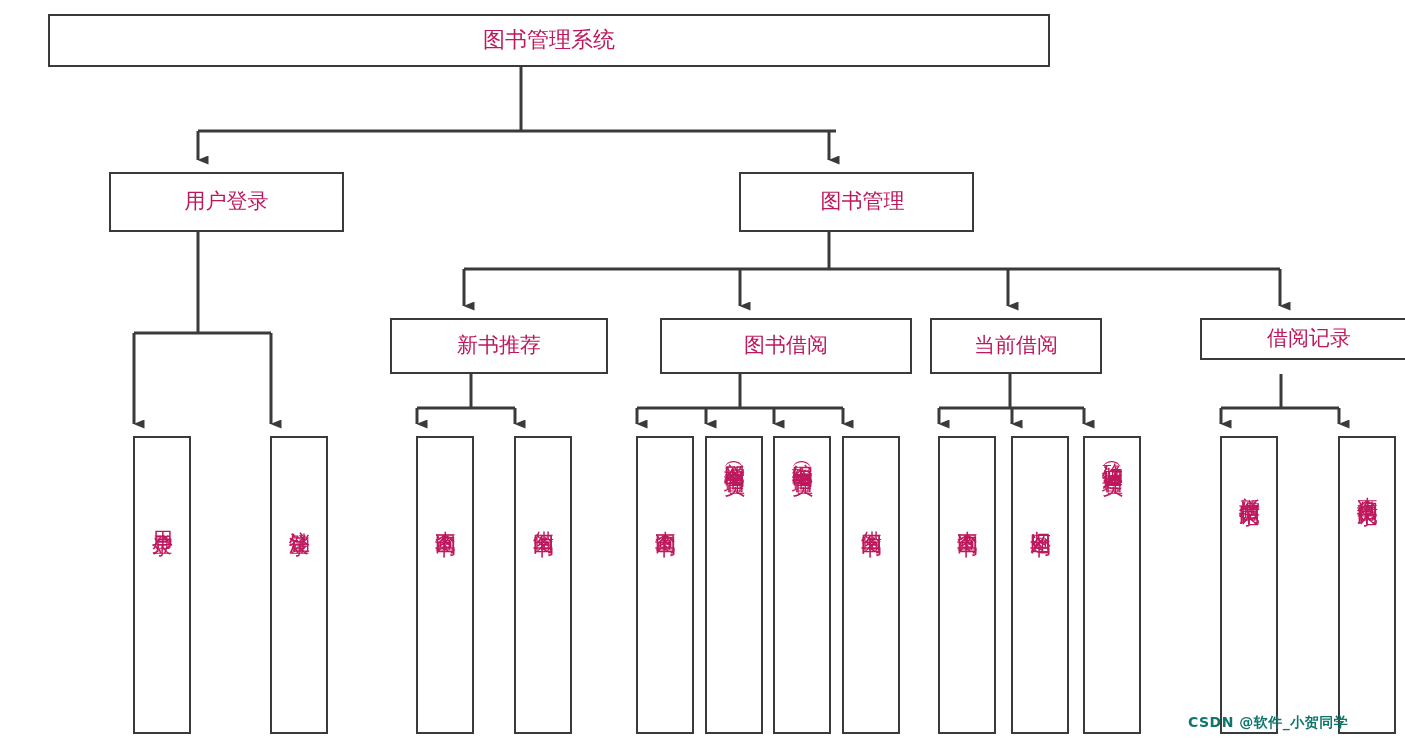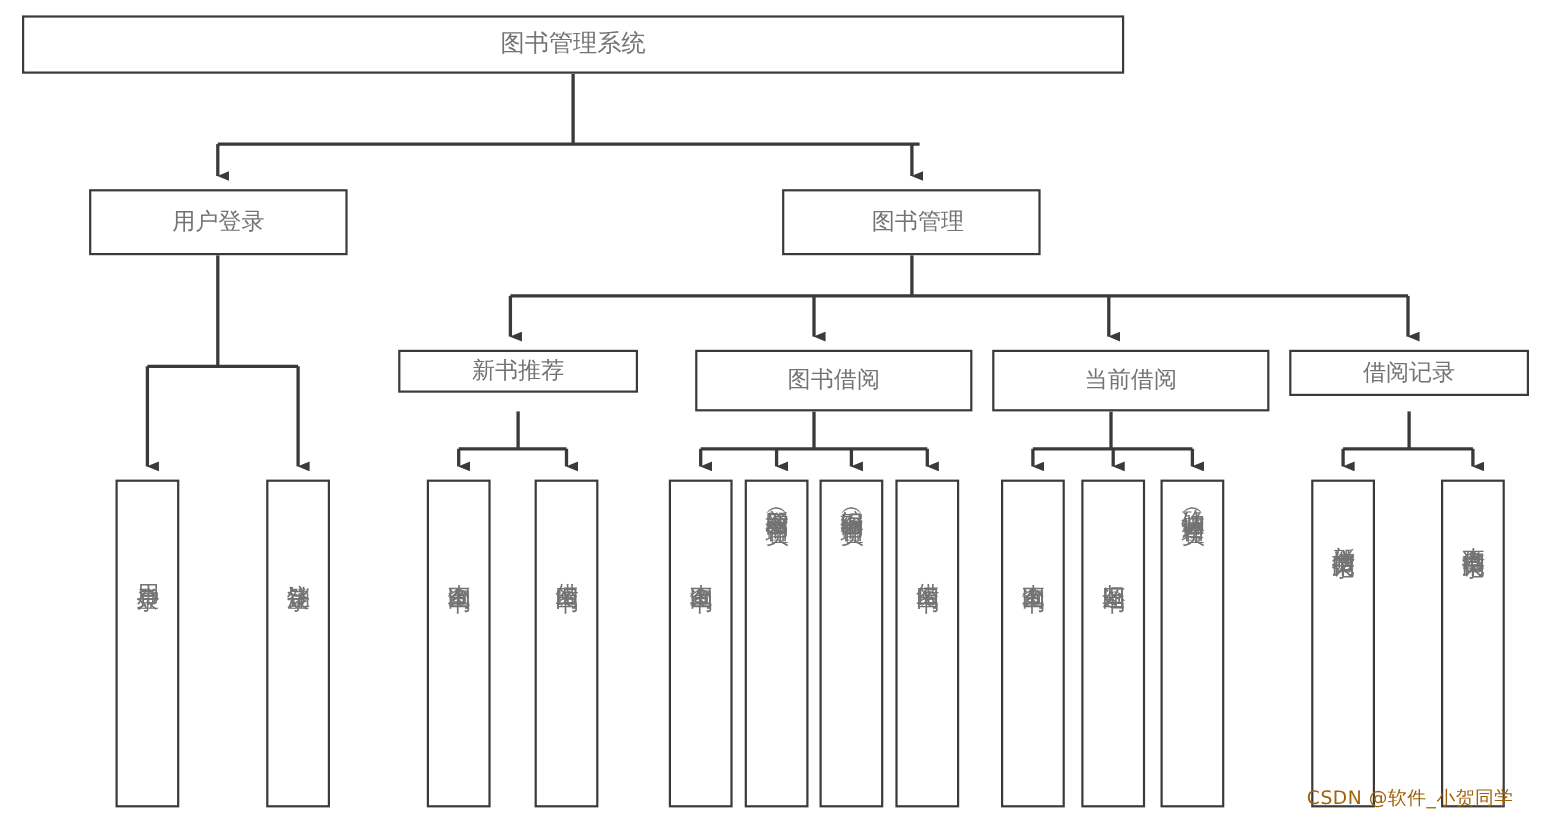--- a/index.html
+++ b/index.html
@@ -27,21 +27,22 @@
     pointer-events: none;
   }
   .node {
     position: absolute;
     box-sizing: border-box;
     background: #ffffff;
     border: 2px solid #3a3a3a;
     display: flex;
     align-items: center;
     justify-content: center;
-    color: #737373;
+    color: #be185d;
+    margin-left: 28px;
   }
   .node .lbl {
     display: block;
     text-align: center;
     line-height: 1.22;
     white-space: nowrap;
   }
   .node.horiz .lbl {
     font-size: 21px;
   }
@@ -56,24 +57,25 @@
   .node.vert .lbl {
     writing-mode: vertical-rl;
     text-orientation: upright;
     font-size: 21px;
     letter-spacing: 2px;
     line-height: 1;
     margin: 0 auto;
   }
   .watermark {
     position: absolute;
-    font-size: 17px;
-    color: #a16207;
+    font-size: 14px;
+    color: #0f766e;
     white-space: nowrap;
     letter-spacing: 0.5px;
+    font-weight: bold;
   }
 </style>
 </head>
 <body>
 
 <div id="canvas">
 
   <svg class="edges" viewBox="0 0 1405 747">
     <defs>
       <marker id="arrow" markerWidth="9" markerHeight="11" refX="4.5" refY="10.5" orient="auto" markerUnits="userSpaceOnUse">
@@ -128,27 +130,27 @@
     <span class="lbl">图书管理系统</span>
   </div>
 
   <div class="node horiz" style="left:81px;top:172px;width:235px;height:60px;">
     <span class="lbl">用户登录</span>
   </div>
   <div class="node horiz" style="left:711px;top:172px;width:235px;height:60px;padding-left:12px;">
     <span class="lbl">图书管理</span>
   </div>
 
-  <div class="node horiz" style="left:362px;top:318px;width:218px;height:39px;">
+  <div class="node horiz" style="left:362px;top:318px;width:218px;height:56px;">
     <span class="lbl">新书推荐</span>
   </div>
   <div class="node horiz" style="left:632px;top:318px;width:252px;height:56px;">
     <span class="lbl">图书借阅</span>
   </div>
-  <div class="node horiz" style="left:902px;top:318px;width:252px;height:56px;">
+  <div class="node horiz" style="left:902px;top:318px;width:172px;height:56px;">
     <span class="lbl">当前借阅</span>
   </div>
   <div class="node horiz" style="left:1172px;top:318px;width:218px;height:42px;">
     <span class="lbl">借阅记录</span>
   </div>
 
   <div class="node vert" style="left:105px;top:436px;width:58px;height:298px;padding-top:76px;">
     <span class="lbl">用户登录</span>
   </div>
   <div class="node vert" style="left:242px;top:436px;width:58px;height:298px;padding-top:76px;">

